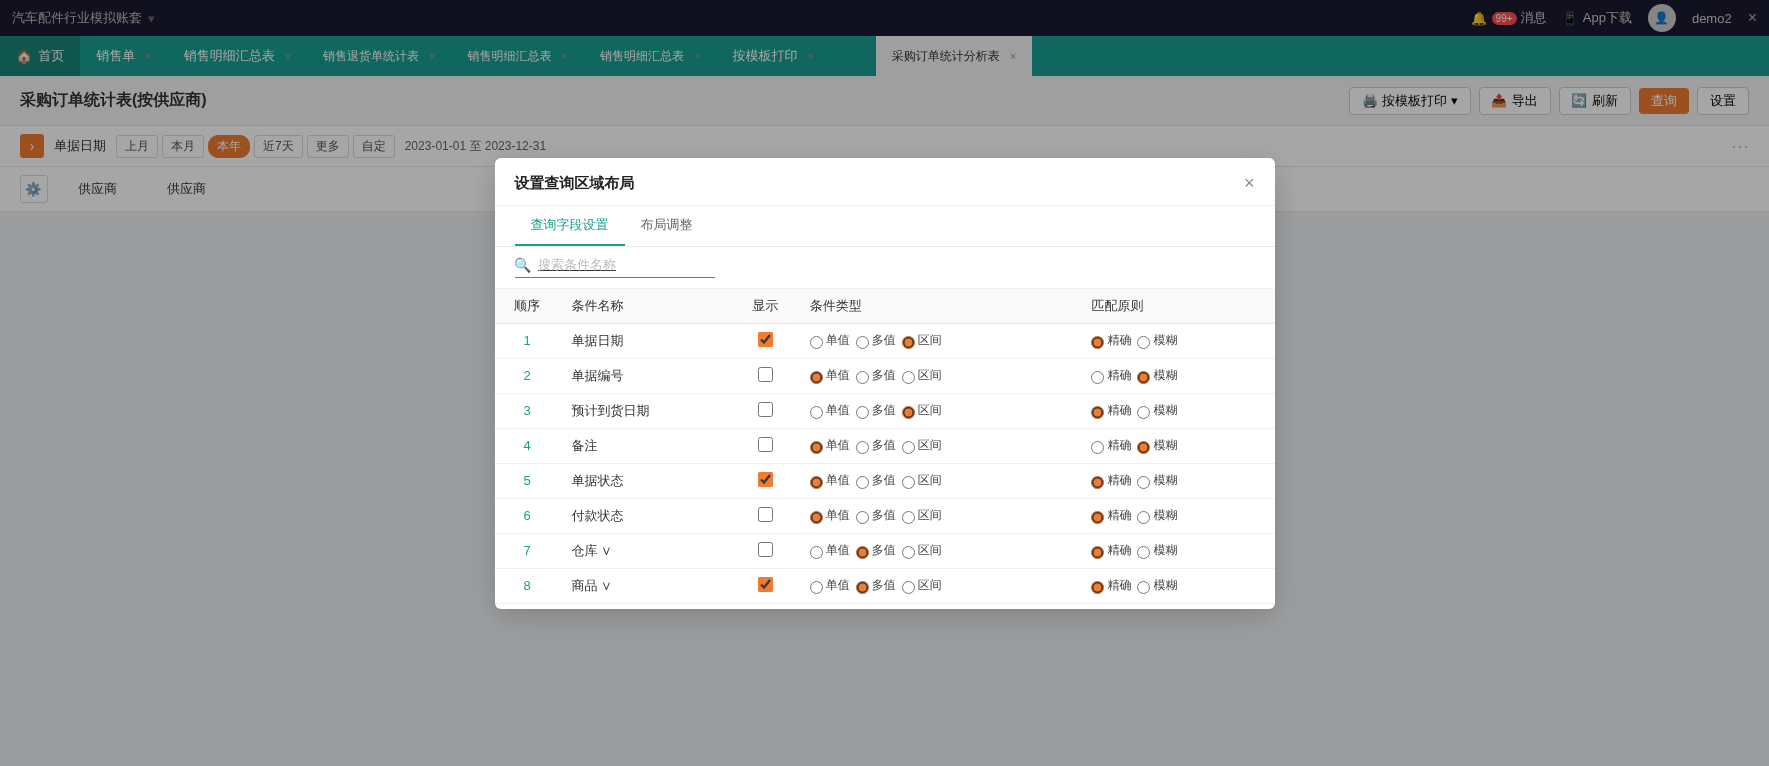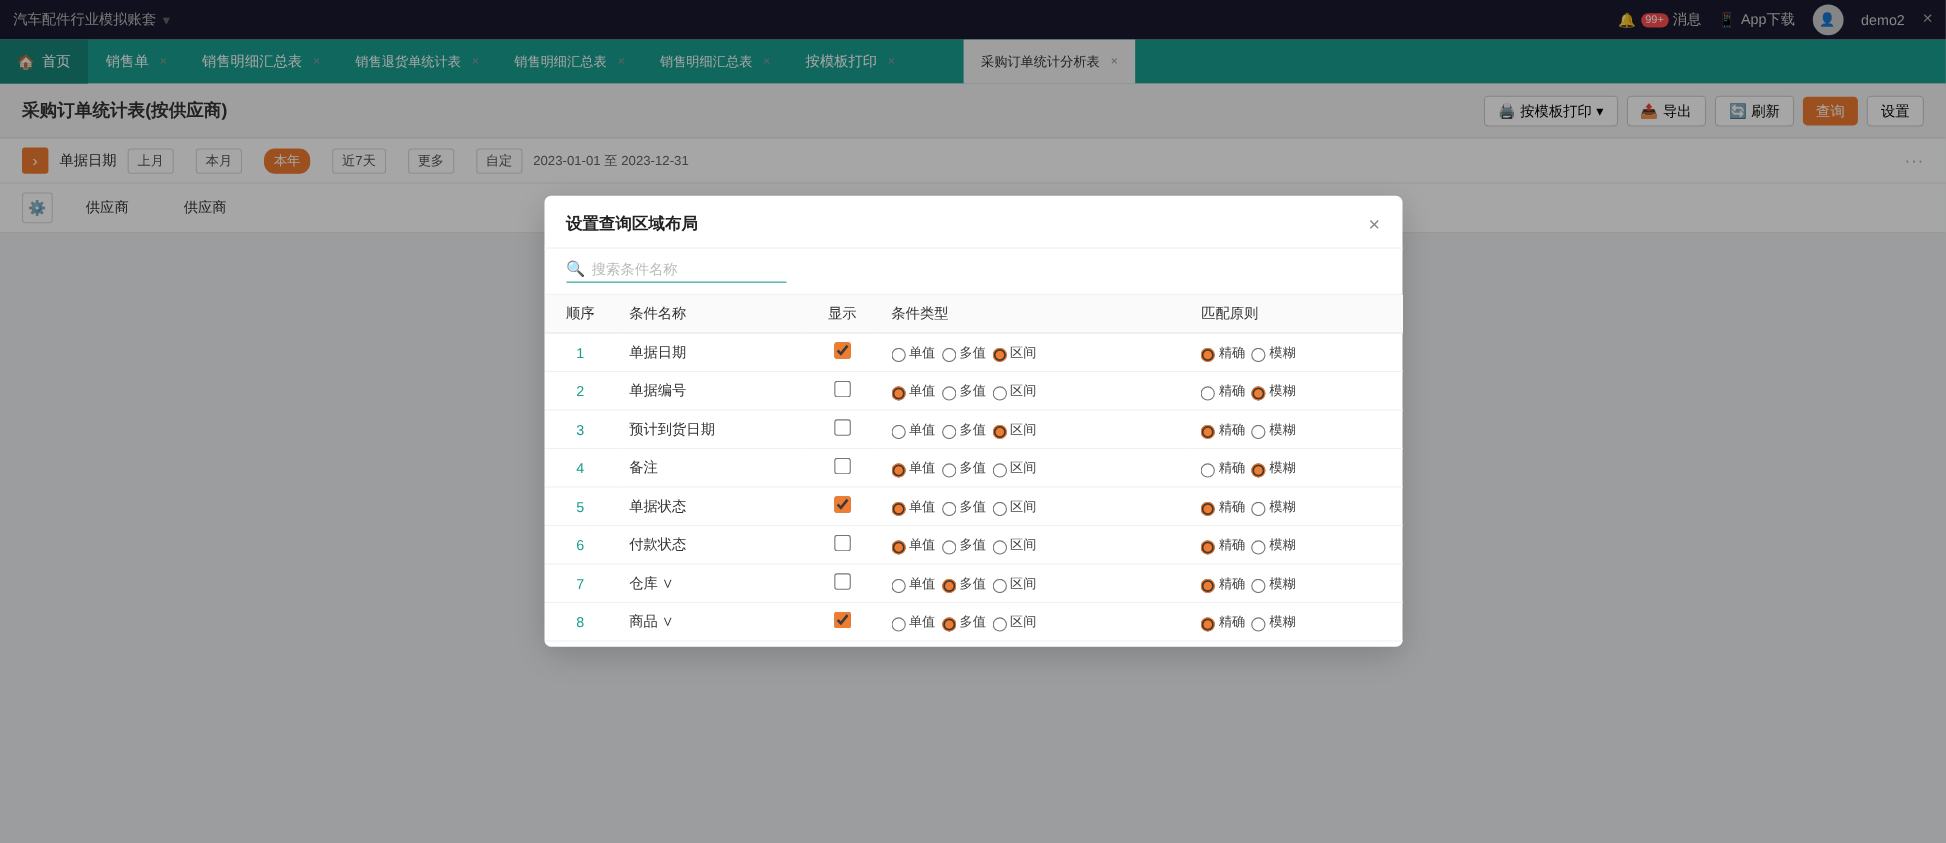--- a/index.html
+++ b/index.html
@@ -64,21 +64,21 @@
     .filter-bar {
       background: white;
       padding: 8px 20px;
       display: flex;
       align-items: center;
       gap: 10px;
       border-bottom: 1px solid #e8e8e8;
     }
     .filter-toggle { width: 24px; height: 24px; background: #f07c30; color: white; border: none; border-radius: 3px; cursor: pointer; display: flex; align-items: center; justify-content: center; font-size: 14px; }
     .filter-label { font-size: 13px; color: #333; }
-    .filter-date-btns { display: flex; align-items: center; gap: 20px; }
+    .filter-date-btns { display: flex; align-items: center; gap: 4px; }
     .date-btn { padding: 2px 8px; border: 1px solid #d9d9d9; background: white; border-radius: 3px; cursor: pointer; font-size: 12px; color: #555; }
     .date-btn.active { background: #f07c30; color: white; border-color: #f07c30; border-radius: 10px; }
     .date-range { font-size: 12px; color: #666; }
 
     
     .table-area { background: white; margin: 0; }
     .table-header { display: flex; align-items: center; padding: 8px 20px; border-bottom: 1px solid #e8e8e8; gap: 10px; }
     .gear-btn { width: 28px; height: 28px; border: 1px solid #d9d9d9; border-radius: 3px; background: white; cursor: pointer; display: flex; align-items: center; justify-content: center; }
     .col-header { font-size: 13px; color: #333; font-weight: 500; padding: 0 20px; }
 
@@ -122,21 +122,21 @@
       color: #666;
       cursor: pointer;
       border-bottom: 2px solid transparent;
     }
     .dialog-tab.active { color: #1a9e8f; border-bottom: 2px solid #1a9e8f; font-weight: 500; }
 
     
     .dialog-search { padding: 10px 20px; border-bottom: 1px solid #f0f0f0; }
     .search-box { display: flex; align-items: center; border-bottom: 1px solid #1a9e8f; padding-bottom: 4px; width: 200px; gap: 6px; }
     .search-icon { color: #aaa; font-size: 14px; }
-    .search-input { border: none; outline: none; font-size: 13px; color: #333; flex: 1; background: transparent; }
+    .search-input { border: none; outline: none; font-size: 13px; color: #333; flex: 1; background: transparent; text-decoration: underline; }
     .search-input::placeholder { color: #bbb; }
 
     
     .data-table { width: 100%; border-collapse: collapse; }
     .data-table thead th {
       background: #fafafa;
       border-bottom: 1px solid #e8e8e8;
       padding: 8px 12px;
       font-size: 13px;
       color: #333;
@@ -282,20 +282,24 @@
 <div class="overlay">
   <div class="dialog">
 
     <div class="dialog-header">
       <span class="dialog-title">设置查询区域布局</span>
       <button class="dialog-close">×</button>
     </div>
 
     <div class="dialog-body">
 
+      <div class="dialog-tabs">
+        <div class="dialog-tab active">查询字段设置</div>
+        <div class="dialog-tab">布局调整</div>
+      </div>
 
       <div class="dialog-search">
         <div class="search-box">
           <span class="search-icon">🔍</span>
           <input class="search-input" type="text" placeholder="搜索条件名称" style="">
         </div>
       </div>
 
       <div class="table-scroll">
         <table class="data-table">

